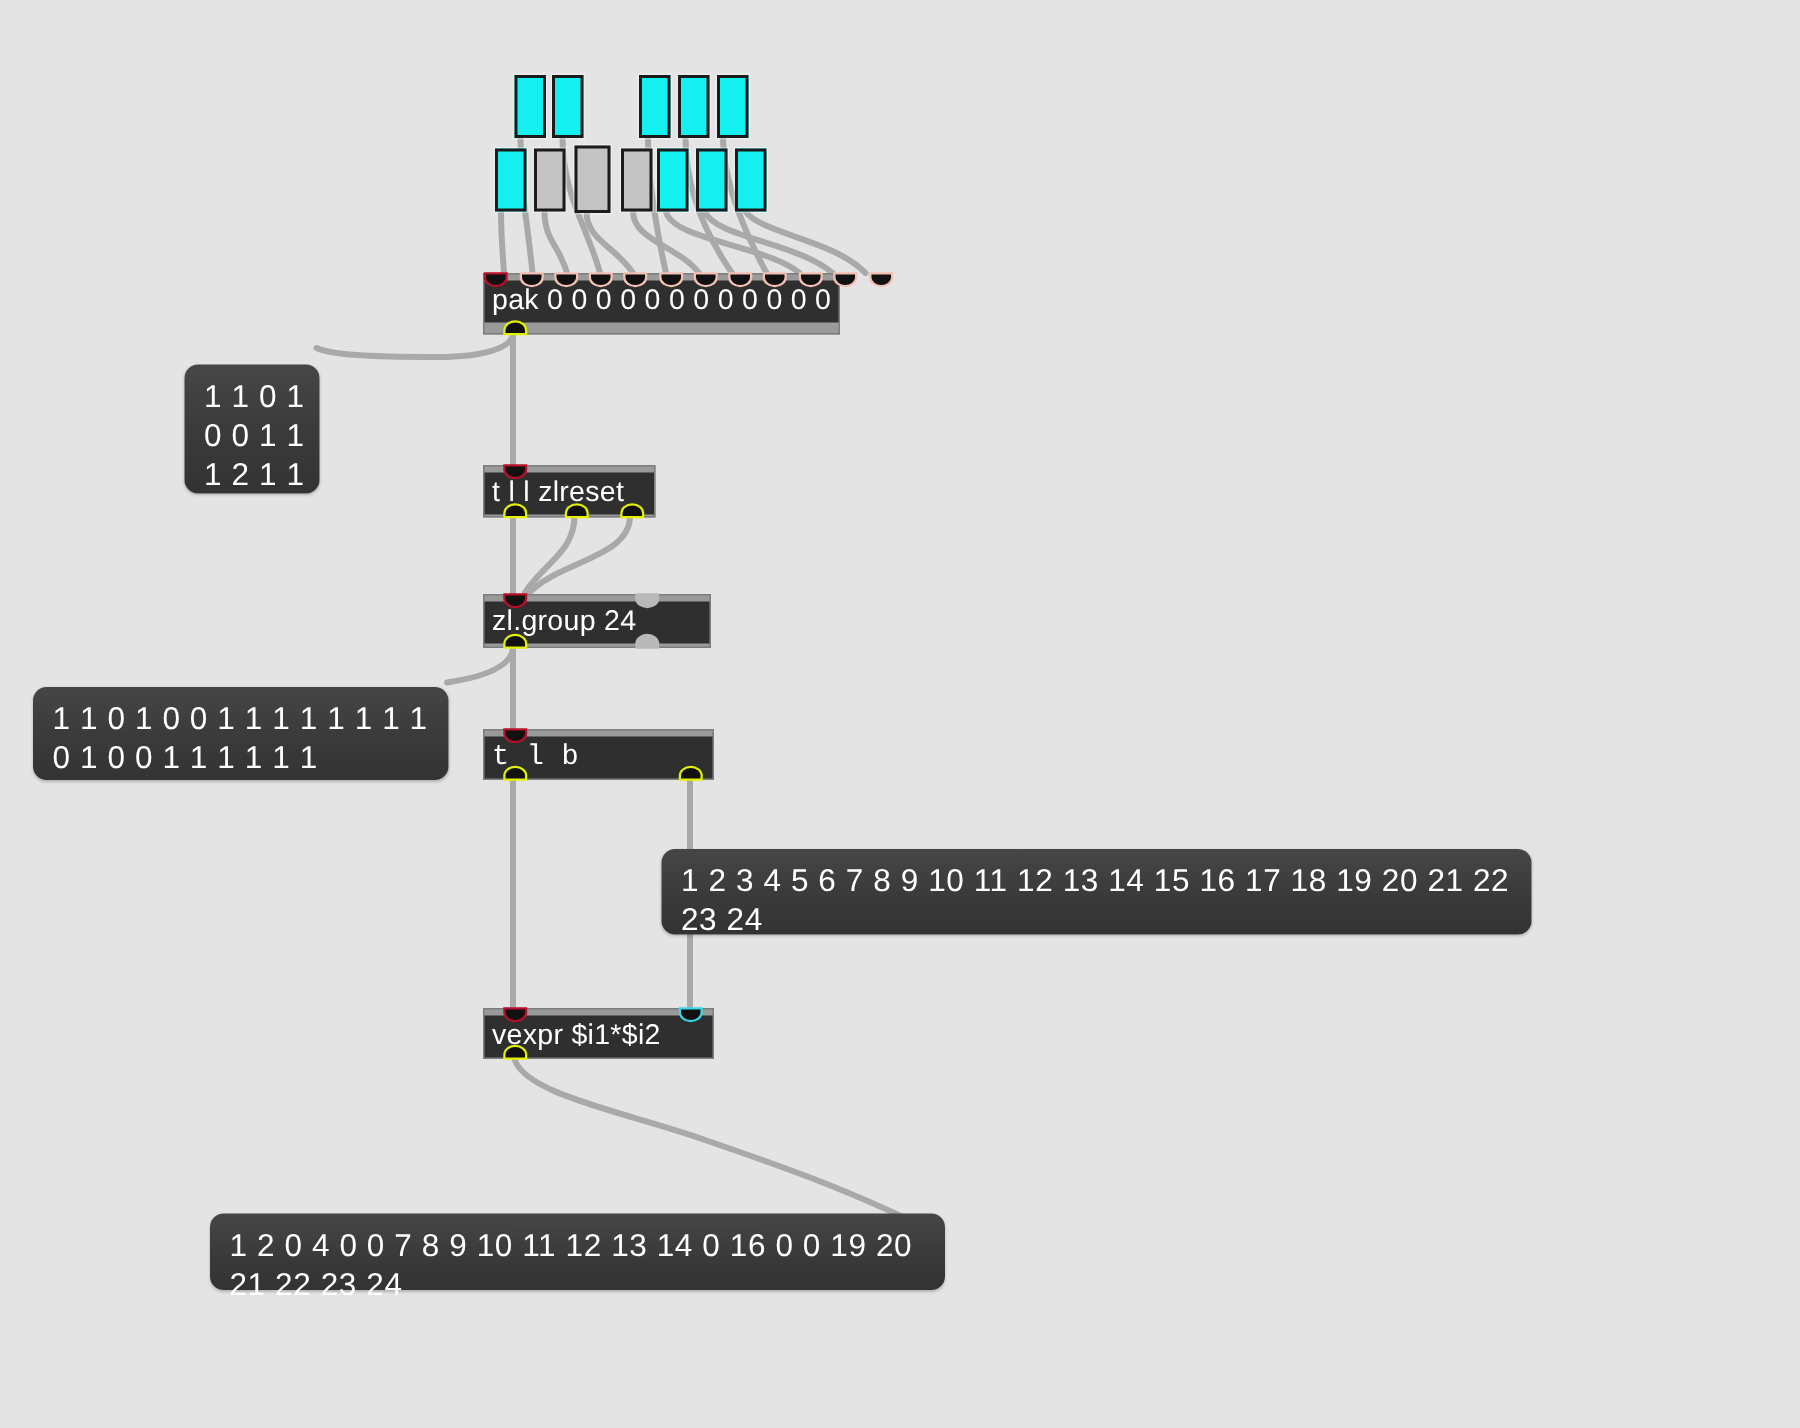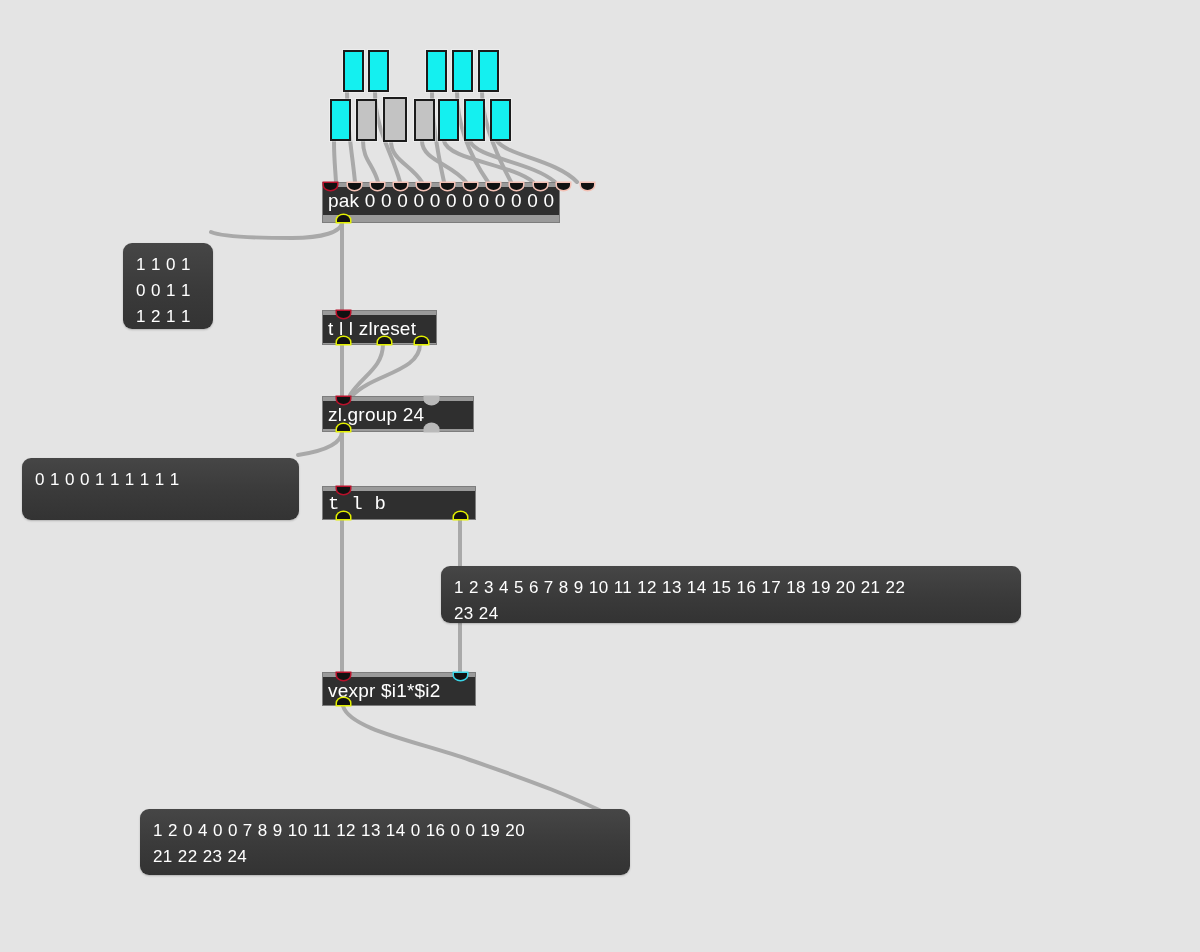--- a/index.html
+++ b/index.html
@@ -84,21 +84,21 @@
   }
 
   
   .cmt {
     position: absolute;
     box-sizing: border-box;
     background: #3e3e3e;
     background: linear-gradient(180deg, #464646 0%, #3a3a3a 55%, #333333 100%);
     color: #ffffff;
     border-radius: 9px;
-    font-size: 17px;
+    font-size: 21px;
     line-height: 26px;
     padding: 9px 13px 10px 13px;
     z-index: 4;
     box-shadow: 0 1px 2px rgba(0,0,0,0.22);
     letter-spacing: 0.4px;
   }
   .cmt .line { white-space: nowrap; }
 </style>
 </head>
 <body>
@@ -189,20 +189,21 @@
 
   <div class="obj" style="left:322px; top:396px; width:152px; height:36px;">
     <div class="port in hot" style="left:14px;"></div>
     <div class="port in" style="left:102px; box-shadow:0 0 0 1.5px #b9b9b9; background:#b9b9b9;"></div>
     <div class="inner">zl.group 24</div>
     <div class="port out" style="left:14px;"></div>
     <div class="port out gray" style="left:102px; background:#b9b9b9;"></div>
   </div>
 
   <div class="cmt" style="left:22px; top:458px; width:277px; height:62px;">
+    <div class="line">1 1 0 1 0 0 1 1 1 1 1 1 1 1</div>
     <div class="line">0 1 0 0 1 1 1 1 1 1</div>
   </div>
 
   <div class="obj" style="left:322px; top:486px; width:154px; height:34px;font-family:Liberation Mono, monospace;">
     <div class="port in hot" style="left:14px;"></div>
     <div class="inner">t l b</div>
     <div class="port out" style="left:14px;"></div>
     <div class="port out" style="left:131px;"></div>
   </div>
 
@@ -211,18 +212,18 @@
     <div class="line">23 24</div>
   </div>
 
   <div class="obj" style="left:322px; top:672px; width:154px; height:34px;">
     <div class="port in hot" style="left:14px;"></div>
     <div class="port in cold" style="left:131px;"></div>
     <div class="inner">vexpr $i1*$i2</div>
     <div class="port out" style="left:14px;"></div>
   </div>
 
-  <div class="cmt" style="left:140px; top:809px; width:490px; height:66px;">
+  <div class="cmt" style="left:140px; top:809px; width:490px; height:51px;">
     <div class="line">1 2 0 4 0 0 7 8 9 10 11 12 13 14 0 16 0 0 19 20</div>
     <div class="line">21 22 23 24</div>
   </div>
 
 </div>
 
 </body></html>

